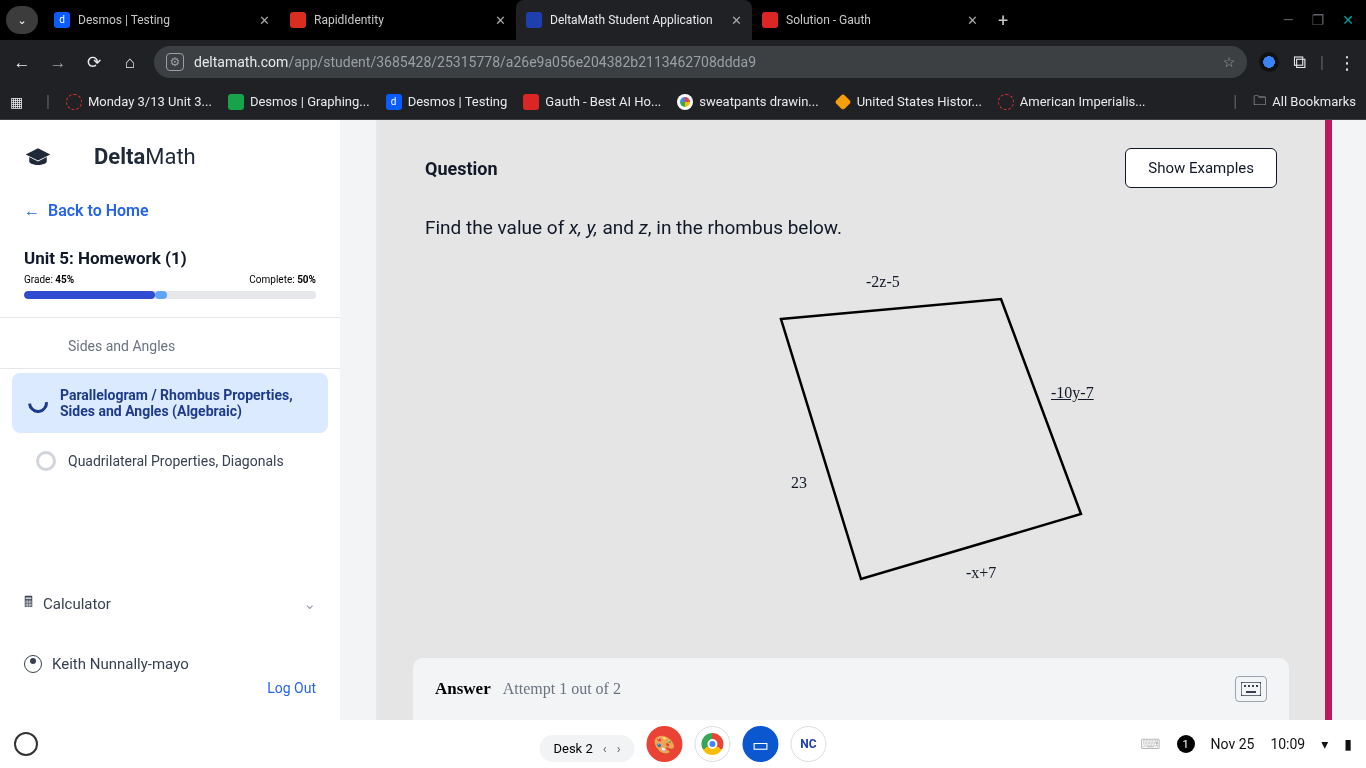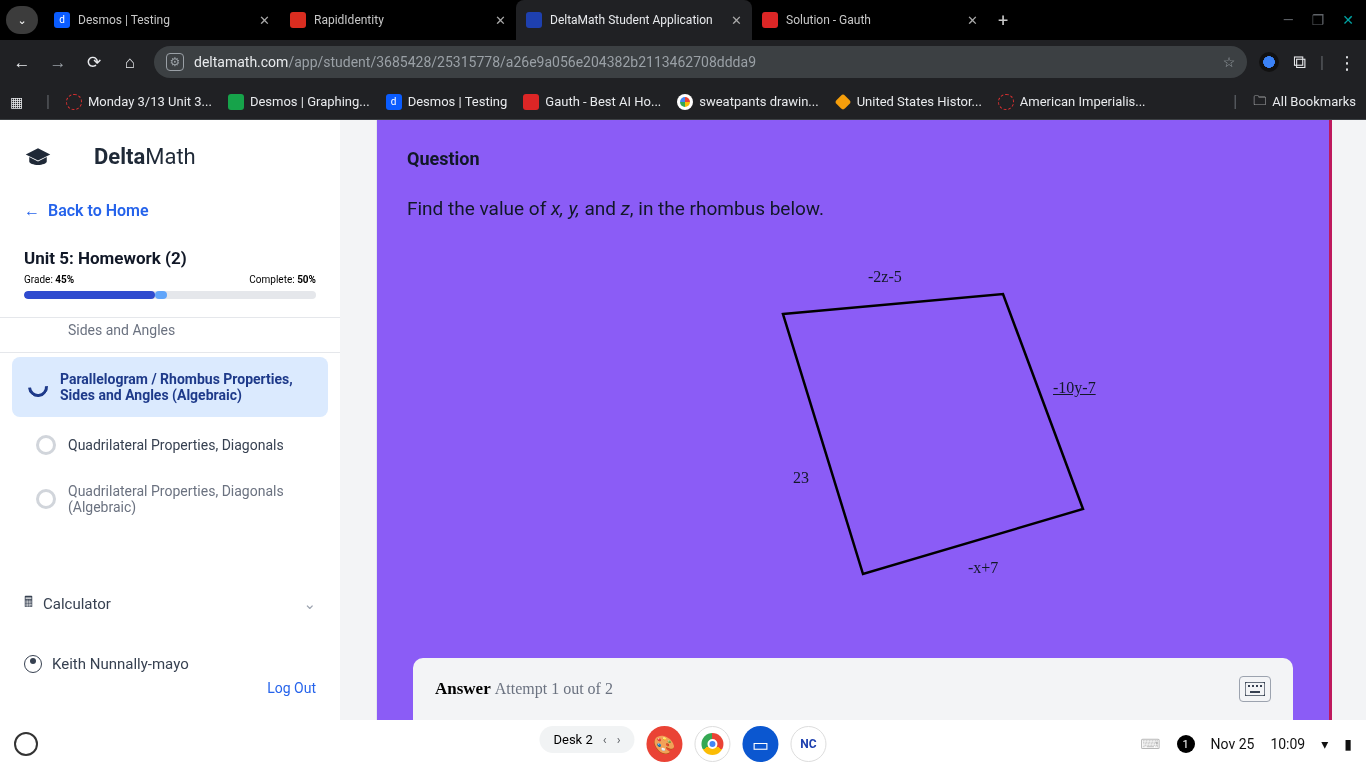--- a/index.html
+++ b/index.html
@@ -51,47 +51,47 @@
 .stats-row b { font-weight:700; }
 .progress-bar { height:8px; margin:0 24px 18px; background:#e5e7eb; border-radius:4px; position:relative; overflow:hidden; }
 .progress-fill { position:absolute; left:0; top:0; bottom:0; background:#2f4bcf; border-radius:4px; }
 .progress-fill::after { content:''; position:absolute; right:-12px; top:0; bottom:0; width:12px; background:#60a5fa; border-radius:4px; }
 
 .topic-list { border-top:1px solid #e5e7eb; overflow:hidden; }
 .topic { display:flex; align-items:center; gap:12px; padding:14px 24px 14px 36px; font-size:14px; color:#374151; }
 .topic .spinner { width:20px; height:20px; border:3px solid #d1d5db; border-radius:50%; flex-shrink:0; }
 .topic.active { background:#dbeafe; border-radius:8px; margin:4px 12px; padding:14px 16px; font-weight:700; color:#1e3a8a; }
 .topic.active .spinner { border-color:#1e3a8a; border-top-color:transparent; border-left-color:transparent; transform:rotate(40deg); }
-.topic.prev { padding-top:4px; color:#6b7280; border-bottom:1px solid #e5e7eb;}
+.topic.prev { padding-top:4px; color:#6b7280; border-bottom:1px solid #e5e7eb;margin-top:16px;}
 .topic.cut { color:#6b7280; padding-bottom:0;}
 
 .side-footer { margin-top:auto; padding:16px 24px; }
 .calc-row { display:flex; align-items:center; gap:10px; font-size:15px; color:#374151; padding:8px 0; }
 .user-row { display:flex; align-items:center; gap:10px; font-size:15px; color:#374151; padding:8px 0; }
 .logout { margin-left:auto; color:#2563eb; font-size:14px;margin-top:48px; }
 
 .divider { width:36px; background:#f3f4f6; }
-.main { flex:1; background:#8b5cf6; padding:28px 30px; position:relative; border-left:1px solid #e5e7eb; border-right:3px solid #be185d; }
+.main { flex:1; background:#e5e5e5; padding:28px 48px; position:relative; border-left:1px solid #e5e7eb; border-right:7px solid #be185d; }
 .q-header { display:flex; justify-content:space-between; align-items:center; }
 .q-title { font-size:18px; font-weight:700; color:#111827; }
 .examples-btn { border:1px solid #111827; background:#fff; padding:10px 22px; border-radius:6px; font-size:15px; color:#111827; }
 .q-prompt { font-size:19px; color:#111827; font-family:Georgia,serif; margin-top:28px; }
 .q-prompt .var { font-style:italic; }
-.rhombus-wrap { position:relative; width:520px; height:340px; margin:44px auto 0; }
+.rhombus-wrap { position:relative; width:520px; height:340px; margin:30px auto 0; }
 .rhombus-label { position:absolute; font-family:Georgia,serif; font-size:16px; color:#111827; }
-.answer-bar { position:absolute; left:36px; right:36px; bottom:0; background:#f3f4f6; border-radius:10px 10px 0 0; padding:18px 22px; display:flex; align-items:center; gap:4px; }
+.answer-bar { position:absolute; left:36px; right:36px; bottom:0; background:#f3f4f6; border-radius:10px 10px 0 0; padding:18px 22px; display:flex; align-items:center; gap:12px; }
 .answer-title { font-weight:700; font-size:17px; font-family:Georgia,serif; }
 .attempt { color:#6b7280; font-family:Georgia,serif; }
 .kbd-btn { margin-left:auto; width:32px; height:26px; border:1px solid #9ca3af; border-radius:4px; display:flex; align-items:center; justify-content:center; }
 .right-gutter { width:34px; background:#f3f4f6; }
 
 
 .shelf { position:absolute; left:0; right:0; bottom:0; height:48px; background:#fff; display:flex; align-items:center; padding:0 14px; }
 .shelf-left { width:24px; height:24px; border:2px solid #333; border-radius:50%; }
-.shelf-center { position:absolute; left:50%; transform:translateX(-50%); display:flex; align-items:flex-start; gap:12px; }
+.shelf-center { position:absolute; left:50%; transform:translateX(-50%); display:flex; align-items:flex-end; gap:12px; }
 .desk-pill { background:#f1f3f4; border-radius:16px; padding:6px 14px; font-size:13px; display:flex; align-items:center; gap:10px; }
 .app-icon { width:36px; height:36px; border-radius:50%; display:flex; align-items:center; justify-content:center; font-size:18px; color:#fff; }
 .shelf-right { margin-left:auto; display:flex; align-items:center; gap:16px; font-size:14px; color:#111; }
 .pill-count { width:18px; height:18px; background:#000; color:#fff; border-radius:50%; font-size:11px; display:flex; align-items:center; justify-content:center; }
 .dotted-circle{width:16px;height:16px;border:1.5px dashed #e03131;border-radius:50%;display:inline-block;}
 </style>
 </head>
 <body>
 
 <div class="titlebar">
@@ -189,43 +189,39 @@
     <div class="brand">
       <svg viewBox="0 0 32 24" fill="#1f2937">
           <path d="M16 2 L30 9 L16 16 L2 9 Z M6 12 v5 c0 2 5 4 10 4 s10-2 10-4 v-5 l-10 5 z"></path>
         </svg>
       <span><b>Delta</b><span>Math</span></span>
     </div>
     <div class="back-link">
       <span>←</span>
       <span>Back to Home</span>
     </div>
-    <div class="assignment-title">Unit 5: Homework (2)</div>
+    <div class="assignment-title">Unit 5: Homework (1)</div>
     <div class="stats-row">
       <span><span>Grade:</span> <b>45%</b></span>
       <span><span>Complete:</span> <b>50%</b></span>
     </div>
     <div class="progress-bar">
       <div class="progress-fill" style="width:45%;"></div>
     </div>
     <div class="topic-list">
       <div class="topic prev">
         <span style="margin-left:32px;">Sides and Angles</span>
       </div>
       <div class="topic active">
         <span class="spinner"></span>
         <span>Parallelogram / Rhombus Properties, Sides and Angles (Algebraic)</span>
       </div>
       <div class="topic">
         <span class="spinner"></span>
         <span>Quadrilateral Properties, Diagonals</span>
-      </div>
-      <div class="topic cut">
-        <span class="spinner"></span>
-        <span>Quadrilateral Properties, Diagonals (Algebraic)</span>
       </div>
     </div>
     <div class="side-footer">
       <div class="calc-row">
         <span>🖩</span>
         <span>Calculator</span>
         <span style="margin-left:auto;color:#9ca3af;">⌄</span>
       </div>
       <div class="user-row">
         <span style="width:18px;height:18px;border:1.5px solid #374151;border-radius:50%;position:relative;">
@@ -235,20 +231,21 @@
         <a class="logout">Log Out</a>
       </div>
     </div>
   </div>
 
   <div class="divider"></div>
 
   <div class="main">
     <div class="q-header">
       <div class="q-title">Question</div>
+      <button class="examples-btn">Show Examples</button>
     </div>
     <div class="q-prompt">
       <span>Find the value of </span><span class="var">x, y, </span><span>and </span><span class="var">z</span><span>, in the rhombus below.</span>
     </div>
     <div class="rhombus-wrap">
       <svg width="520" height="340">
         <polygon points="190,50 410,30 490,245 270,310" fill="none" stroke="#000" stroke-width="2.5"></polygon>
       </svg>
       <div class="rhombus-label" style="left:275px;top:4px;">-2z-5</div>
       <div class="rhombus-label" style="left:460px;top:115px;text-decoration:underline;">-10y-7</div>

